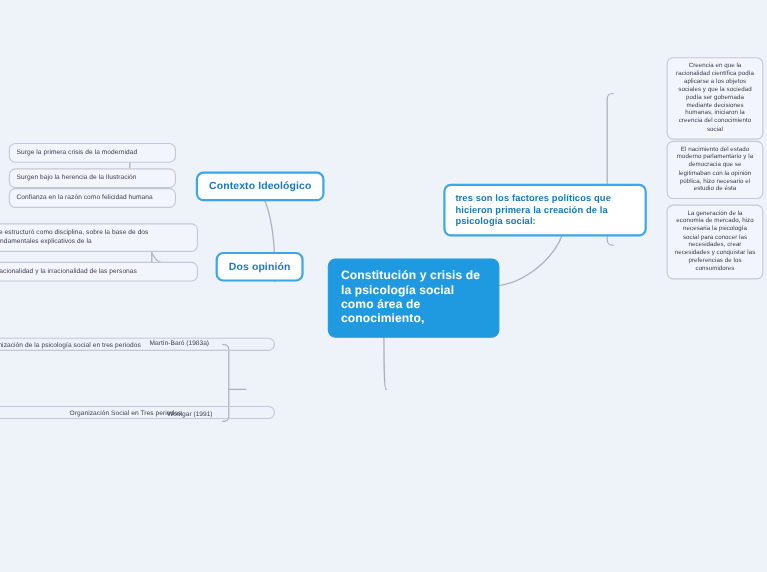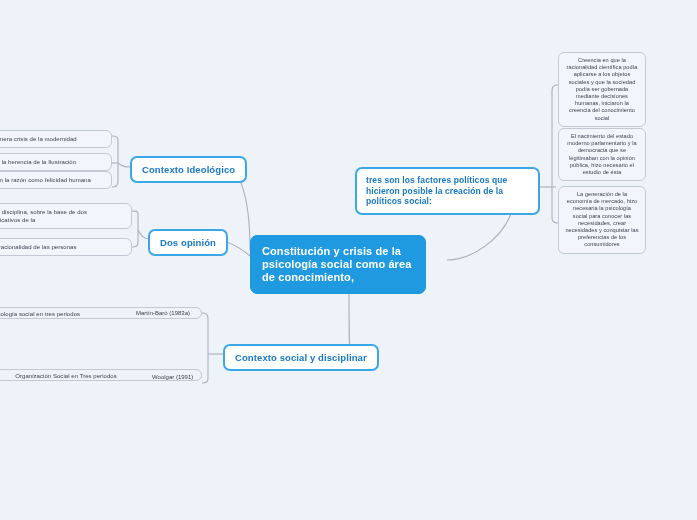--- a/index.html
+++ b/index.html
@@ -22,20 +22,21 @@
     position: absolute;
     left: 0;
     top: 0;
     width: 697px;
     height: 520px;
     pointer-events: none;
   }
   .node {
     position: absolute;
     box-sizing: border-box;
+    margin-left: 48px;
   }
   
   .root-node {
     background: #1f9ae0;
     border: 1px solid #1f9ae0;
     border-radius: 7px;
     color: #ffffff;
     font-weight: bold;
     font-size: 11px;
     line-height: 13px;
@@ -120,29 +121,28 @@
     <path d="M138 214 C 138 214, 138 230, 138 243" fill="none" stroke="#a9b0bd" stroke-width="1.1"></path>
     <path d="M138 214 C 138 211, 136 211, 132 211" fill="none" stroke="#a9b0bd" stroke-width="1.1"></path>
     <path d="M138 243 C 138 246, 136 247, 132 247" fill="none" stroke="#a9b0bd" stroke-width="1.1"></path>
 
     <path d="M224 354 C 216 354, 212 354, 208 354" fill="none" stroke="#a9b0bd" stroke-width="1.1"></path>
     <path d="M208 318 C 208 318, 208 354, 208 379" fill="none" stroke="#a9b0bd" stroke-width="1.1"></path>
     <path d="M208 318 C 208 314, 206 313, 202 313" fill="none" stroke="#a9b0bd" stroke-width="1.1"></path>
     <path d="M208 379 C 208 382, 206 383, 202 383" fill="none" stroke="#a9b0bd" stroke-width="1.1"></path>
   </svg>
 
-  <div class="node root-node" style="left:250px; top:235px; width:176px;">Constitución y crisis de la psicología social como área de conocimiento,</div>
+  <div class="node root-node" style="left:250px; top:235px; width:156px;">Constitución y crisis de la psicología social como área de conocimiento,</div>
 
   <div class="node branch-node" style="left:130px; top:156px;">Contexto Ideológico</div>
 
   <div class="node branch-node" style="left:148px; top:229px;">Dos opinión</div>
 
-  <div class="node branch-node" style="left:223px; top:344px;">Contexto social y disciplinar</div>
 
-  <div class="node callout-node" style="left:355px; top:167px; width:185px;">tres son los factores políticos que hicieron posible la creación de la políticos social:</div>
+  <div class="node callout-node" style="left:355px; top:167px; width:185px;">tres son los factores políticos que hicieron primera la creación de la psicología social:</div>
 
   <div class="node leaf-node tiny centered" style="left:558px; top:52px; width:88px;">Creencia en que la racionalidad científica podía aplicarse a los objetos sociales y que la sociedad podía ser gobernada mediante decisiones humanas, iniciaron la creencia del conocimiento social</div>
 
   <div class="node leaf-node tiny centered" style="left:558px; top:128px; width:88px;">El nacimiento del estado moderno parlamentario y la democracia que se legitimaban con la opinión pública, hizo necesario el estudio de ésta</div>
 
   <div class="node leaf-node tiny centered" style="left:558px; top:186px; width:88px;">La generación de la economía de mercado, hizo necesaria la psicología social para conocer las necesidades, crear necesidades y conquistar las preferencias de los consumidores</div>
 
   <div class="node leaf-node" style="left:-40px; top:130px; width:152px;">Surge la primera crisis de la modernidad</div>
 
   <div class="node leaf-node" style="left:-40px; top:153px; width:152px;">Surgen bajo la herencia de la Ilustración</div>

